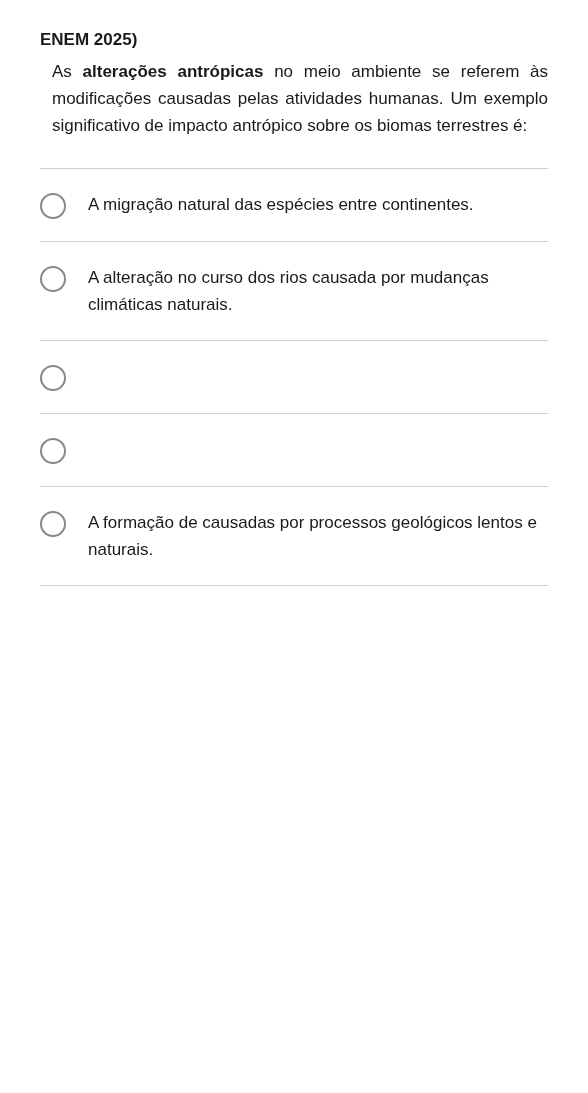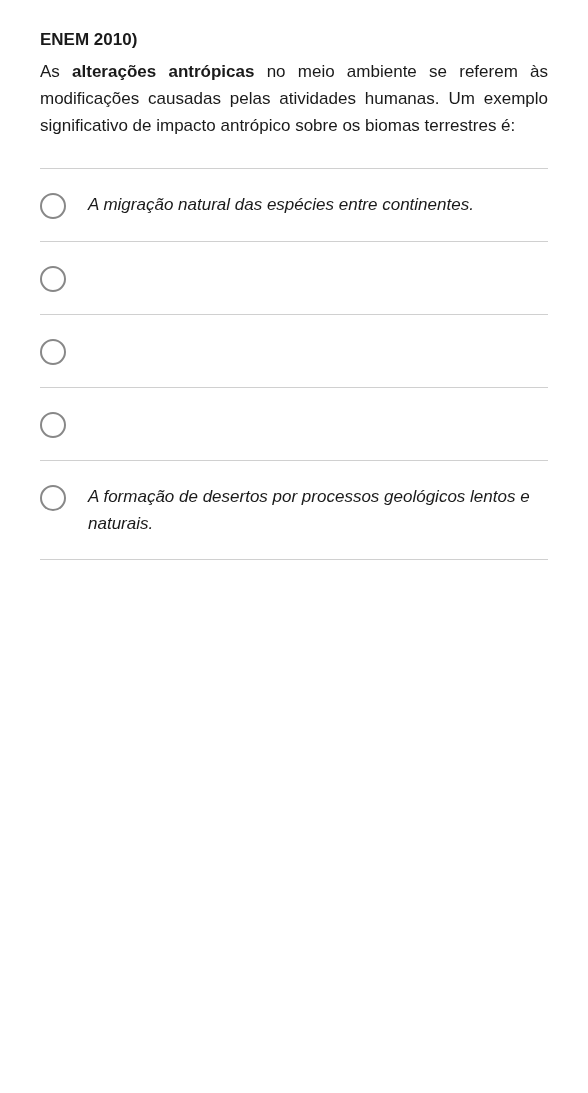--- a/index.html
+++ b/index.html
@@ -25,20 +25,21 @@
     .question-title {
       font-weight: bold;
       font-size: 17px;
       margin-bottom: 8px;
     }
 
     .question-text {
       font-size: 17px;
       line-height: 1.6;
       text-align: justify;
+      margin-left: 12px;
     }
 
     .bold-term {
       font-weight: bold;
     }
 
     .options-list {
       list-style: none;
       margin-top: 10px;
     }
@@ -64,44 +65,44 @@
       margin-right: 22px;
       margin-top: 2px;
       background: #fff;
     }
 
     .option-text {
       font-size: 17px;
       line-height: 1.6;
       color: #1a1a1a;
       text-align: left;
-      font-style: italic;
     }
   </style>
 </head>
 <body>
 
 <div class="question-header">
-  <div class="question-title">ENEM 2010)</div>
+  <div class="question-title">ENEM 2025)</div>
   <div class="question-text">
     <span>As </span><span class="bold-term">alterações antrópicas</span><span> no meio ambiente se referem às modificações causadas pelas atividades humanas. Um exemplo significativo de impacto antrópico sobre os biomas terrestres é:</span>
   </div>
 </div>
 
 <ul class="options-list">
 <li class="option-item">
       <div class="radio-circle"></div>
       <span class="option-text">A migração natural das espécies entre continentes.</span>
     </li>
     <li class="option-item">
       <div class="radio-circle"></div>
+      <span class="option-text">A alteração no curso dos rios causada por mudanças climáticas naturais.</span>
     </li>
     <li class="option-item">
       <div class="radio-circle"></div>
     </li>
     <li class="option-item">
       <div class="radio-circle"></div>
     </li>
     <li class="option-item">
       <div class="radio-circle"></div>
-      <span class="option-text">A formação de desertos por processos geológicos lentos e naturais.</span>
+      <span class="option-text">A formação de causadas por processos geológicos lentos e naturais.</span>
     </li>
   </ul>
 
 </body></html>

